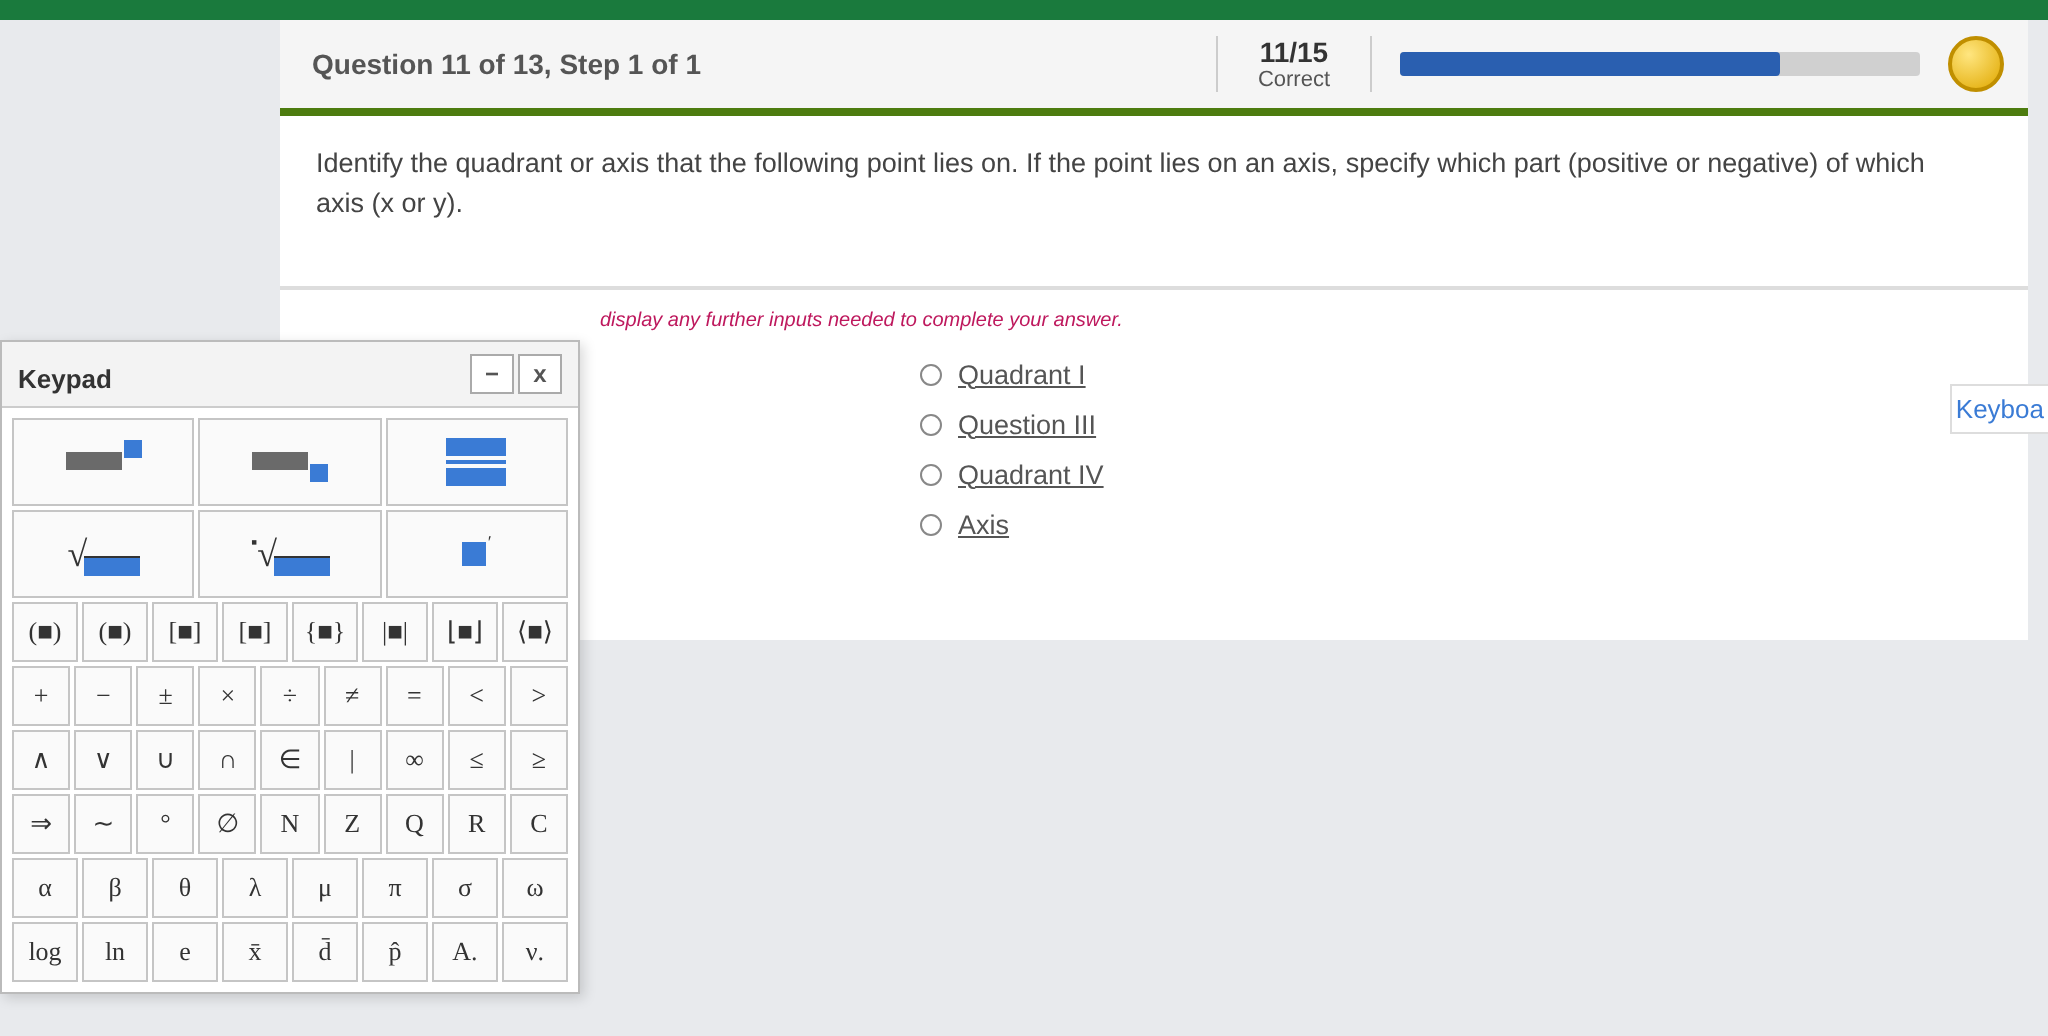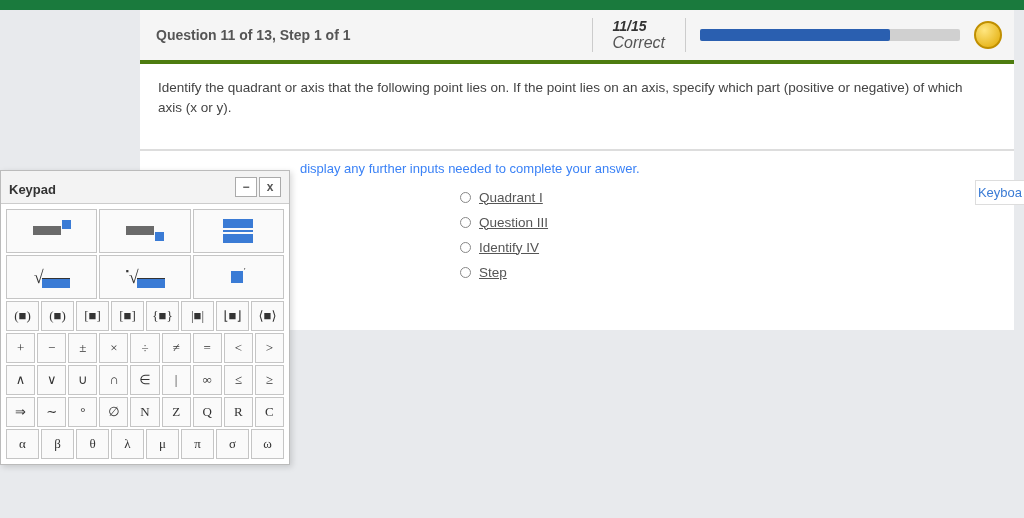--- a/index.html
+++ b/index.html
@@ -26,28 +26,27 @@
       margin-right: 10px;
     }
     .question-label {
       font-weight: bold;
       color: #555;
       font-size: 14px;
       padding-left: 16px;
       flex: 1;
     }
     .score-box {
-      text-align: left;
+      text-align: center;
       padding: 0 20px;
       border-left: 1px solid #ccc;
       border-right: 1px solid #ccc;
-      font-style: italic;
     }
     .score-num { font-size: 14px; font-weight: bold; color: #333; }
-    .score-label { font-size: 16px; color: #555; }
+    .score-label { font-size: 11px; color: #555; }
     .progress-wrap {
       width: 260px;
       height: 12px;
       background: #d0d0d0;
       border-radius: 2px;
       margin: 0 14px;
       position: relative;
     }
     .progress-fill {
       height: 100%;
@@ -81,24 +80,25 @@
     }
     .answer-card {
       background: #fff;
       margin-left: 140px;
       margin-right: 10px;
       border-top: 1px solid #ddd;
       padding: 10px 18px 40px 120px;
       position: relative;
     }
     .hint-text {
-      color: #3b82f6;
-      font-size: 13px;
+      color: #be185d;
+      font-size: 10px;
       margin-bottom: 14px;
       margin-left: 40px;
+      font-style: italic;
     }
     .options {
       margin-left: 200px;
     }
     .option {
       display: flex;
       align-items: center;
       margin: 10px 0;
       color: #555;
       font-size: 13.5px;
@@ -107,21 +107,21 @@
     .radio {
       width: 11px; height: 11px;
       border: 1px solid #888;
       border-radius: 50%;
       margin-right: 8px;
       background: #fff;
     }
     .side-label-right {
       position: absolute;
       right: 0;
-      top: 180px;
+      top: 192px;
       color: #3a7bd5;
       font-size: 13px;
       background: #fff;
       padding: 4px 2px;
       border: 1px solid #ddd;
       border-right: none;
     }
     
     .keypad {
       position: absolute;
@@ -217,25 +217,25 @@
     <div class="option">
         <span class="radio"></span>
         <span>Quadrant I</span>
       </div>
     <div class="option">
         <span class="radio"></span>
         <span>Question III</span>
       </div>
     <div class="option">
         <span class="radio"></span>
-        <span>Identify IV</span>
+        <span>Quadrant IV</span>
       </div>
     <div class="option">
         <span class="radio"></span>
-        <span>Step</span>
+        <span>Axis</span>
       </div>
   </div>
 </div>
 
 <div class="side-label-right">Keyboa</div>
 
 <div class="keypad">
   <div class="keypad-header">
     <span class="keypad-title">Keypad</span>
     <div class="keypad-ctrls">
@@ -330,14 +330,24 @@
       <div class="kbtn">α</div>
       <div class="kbtn">β</div>
       <div class="kbtn">θ</div>
       <div class="kbtn">λ</div>
       <div class="kbtn">μ</div>
       <div class="kbtn">π</div>
       <div class="kbtn">σ</div>
       <div class="kbtn">ω</div>
     </div>
 
+    <div class="krow">
+      <div class="kbtn">log</div>
+      <div class="kbtn">ln</div>
+      <div class="kbtn">e</div>
+      <div class="kbtn">x̄</div>
+      <div class="kbtn">d̄</div>
+      <div class="kbtn">p̂</div>
+      <div class="kbtn">A.</div>
+      <div class="kbtn">ν.</div>
+    </div>
   </div>
 </div>
 
 </body></html>

